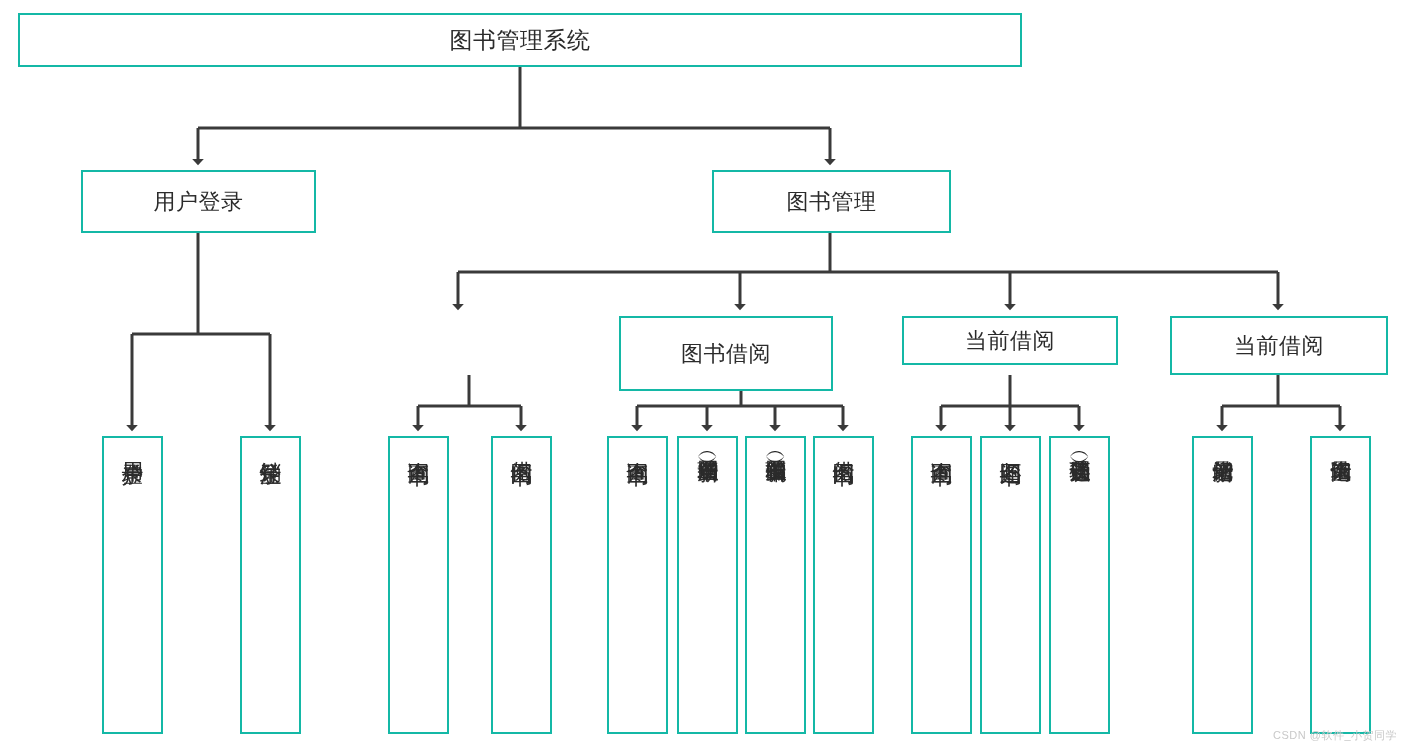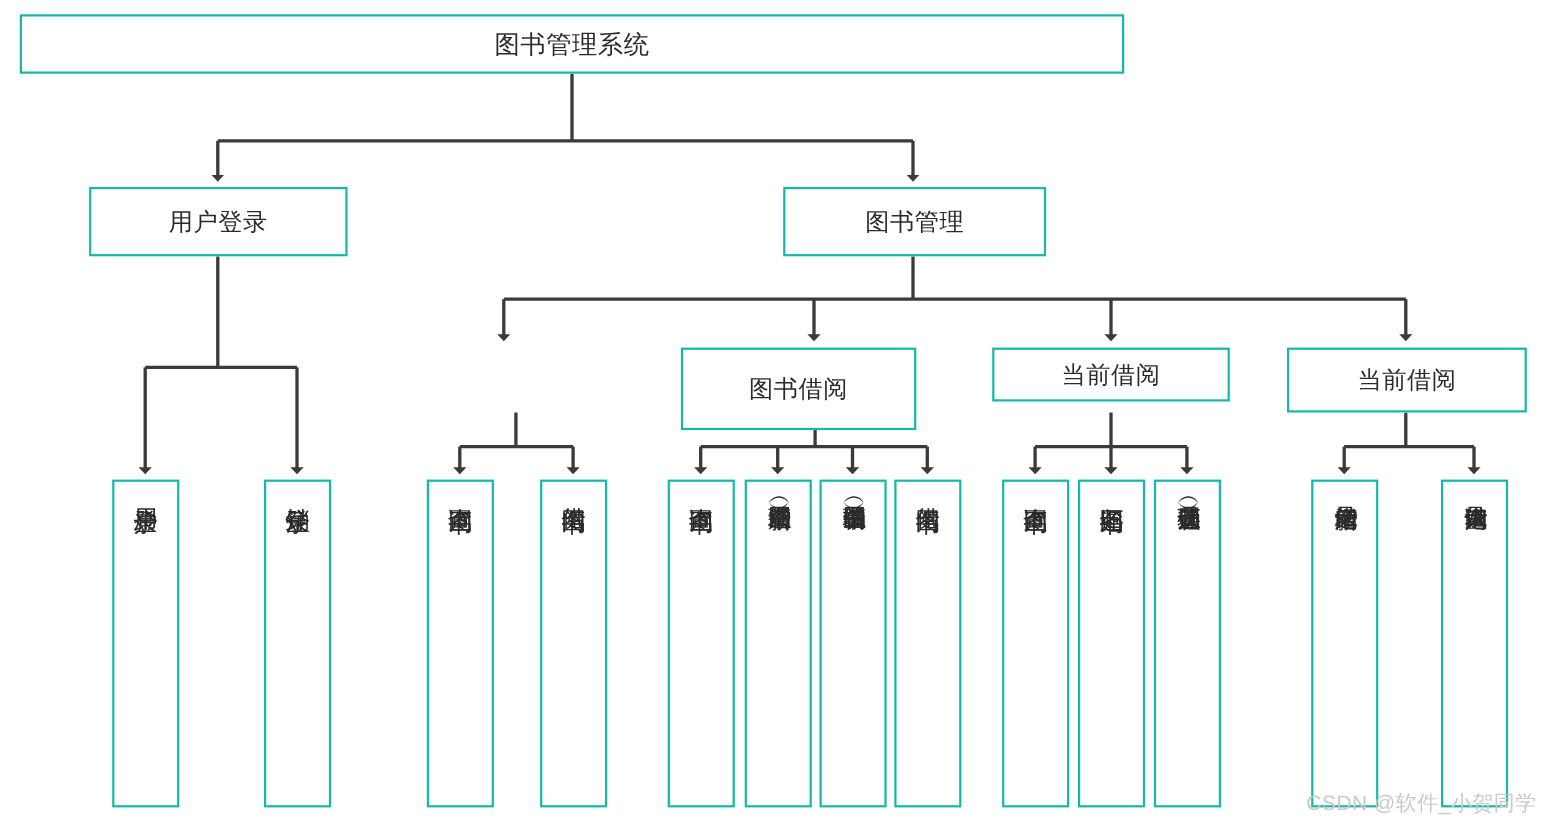--- a/index.html
+++ b/index.html
@@ -61,21 +61,21 @@
     letter-spacing: 1px;
   }
   .node-v.compact .node-label {
     font-size: 21px;
     letter-spacing: 0px;
   }
   .watermark {
     position: absolute;
     right: 8px;
     bottom: 4px;
-    font-size: 19px;
+    font-size: 11px;
     color: #c9c9c9;
     letter-spacing: 0.5px;
     user-select: none;
     white-space: nowrap;
   }
 </style>
 </head>
 <body>
 
 <div id="diagram-root">

